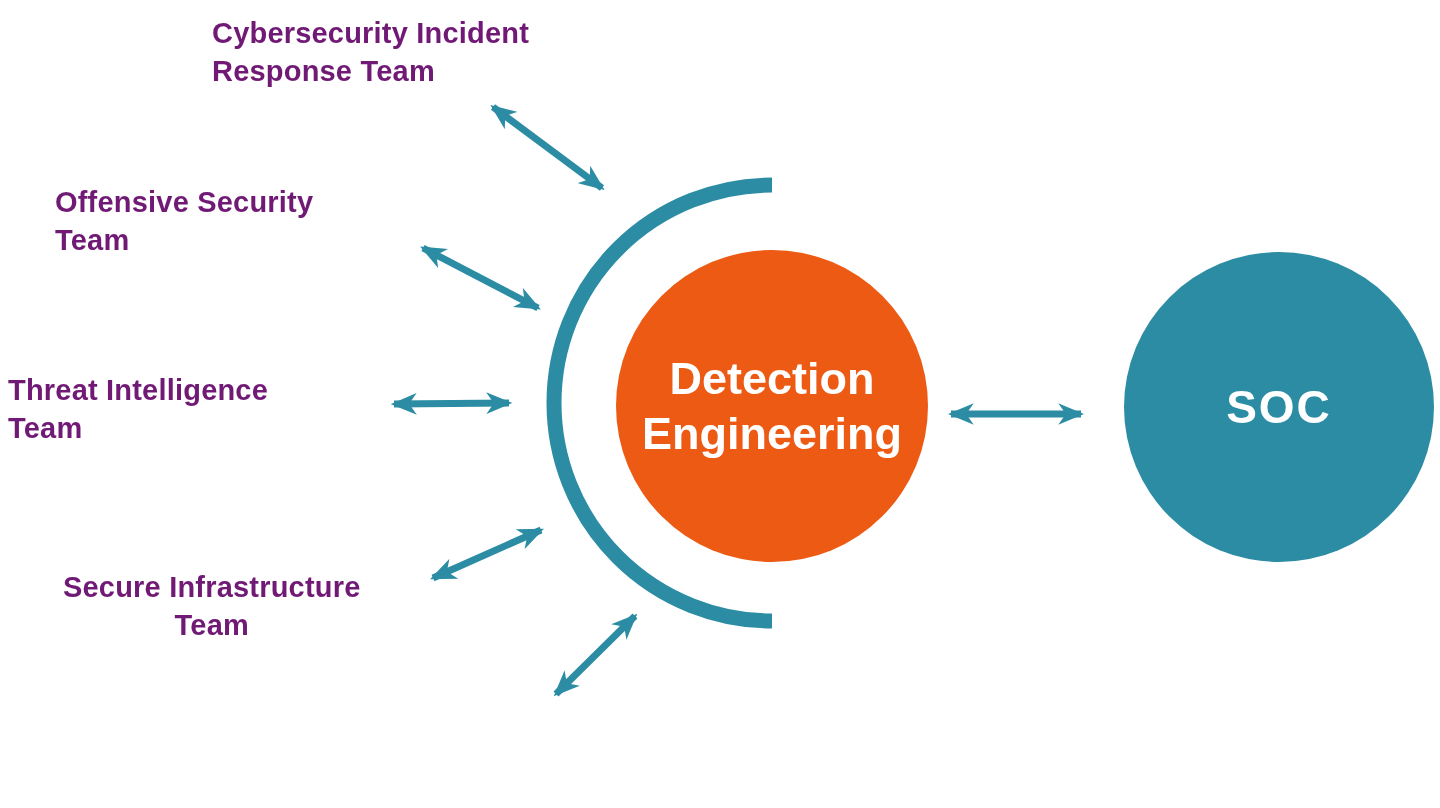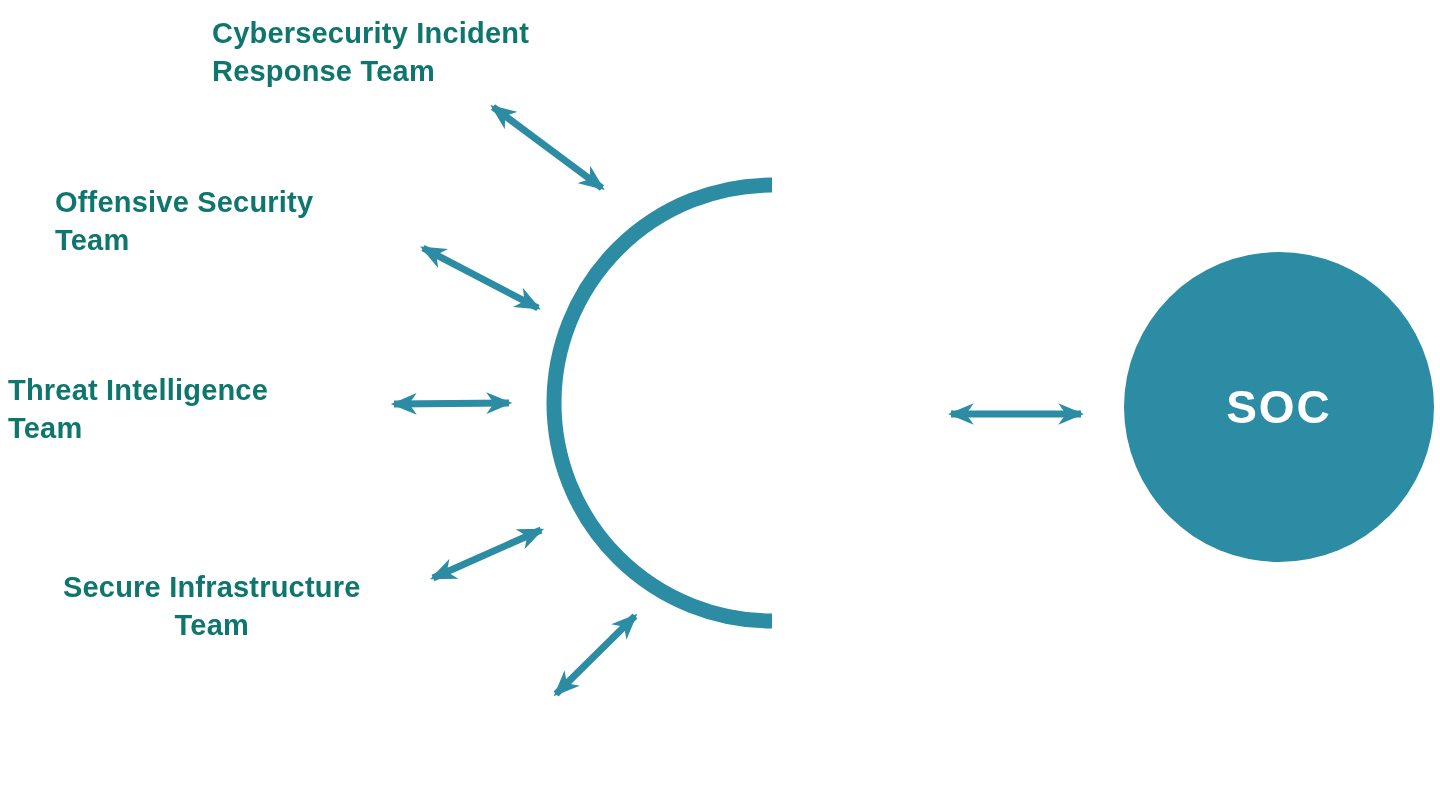--- a/index.html
+++ b/index.html
@@ -20,21 +20,21 @@
     left: 0;
     top: 0;
     width: 1440px;
     height: 808px;
   }
   .team-label {
     position: absolute;
     font-size: 29px;
     font-weight: bold;
     line-height: 38px;
-    color: #0f766e;
+    color: #701a75;
     white-space: pre-line;
     letter-spacing: 0.2px;
   }
   .node {
     position: absolute;
     border-radius: 50%;
     display: flex;
     align-items: center;
     justify-content: center;
     text-align: center;
@@ -97,18 +97,22 @@
 
   <div class="team-label team-0">Cybersecurity Incident
 Response Team</div>
   <div class="team-label team-1">Offensive Security
 Team</div>
   <div class="team-label team-2">Threat Intelligence
 Team</div>
   <div class="team-label team-3">Secure Infrastructure
 Team</div>
 
+  <div class="node node-de" style="background: rgb(236, 90, 19);">
+    <div class="node-label">Detection
+Engineering</div>
+  </div>
 
   <div class="node node-soc" style="background: rgb(43, 140, 164);">
     <div class="node-label">SOC</div>
   </div>
 
 </div>
 
 </body></html>

